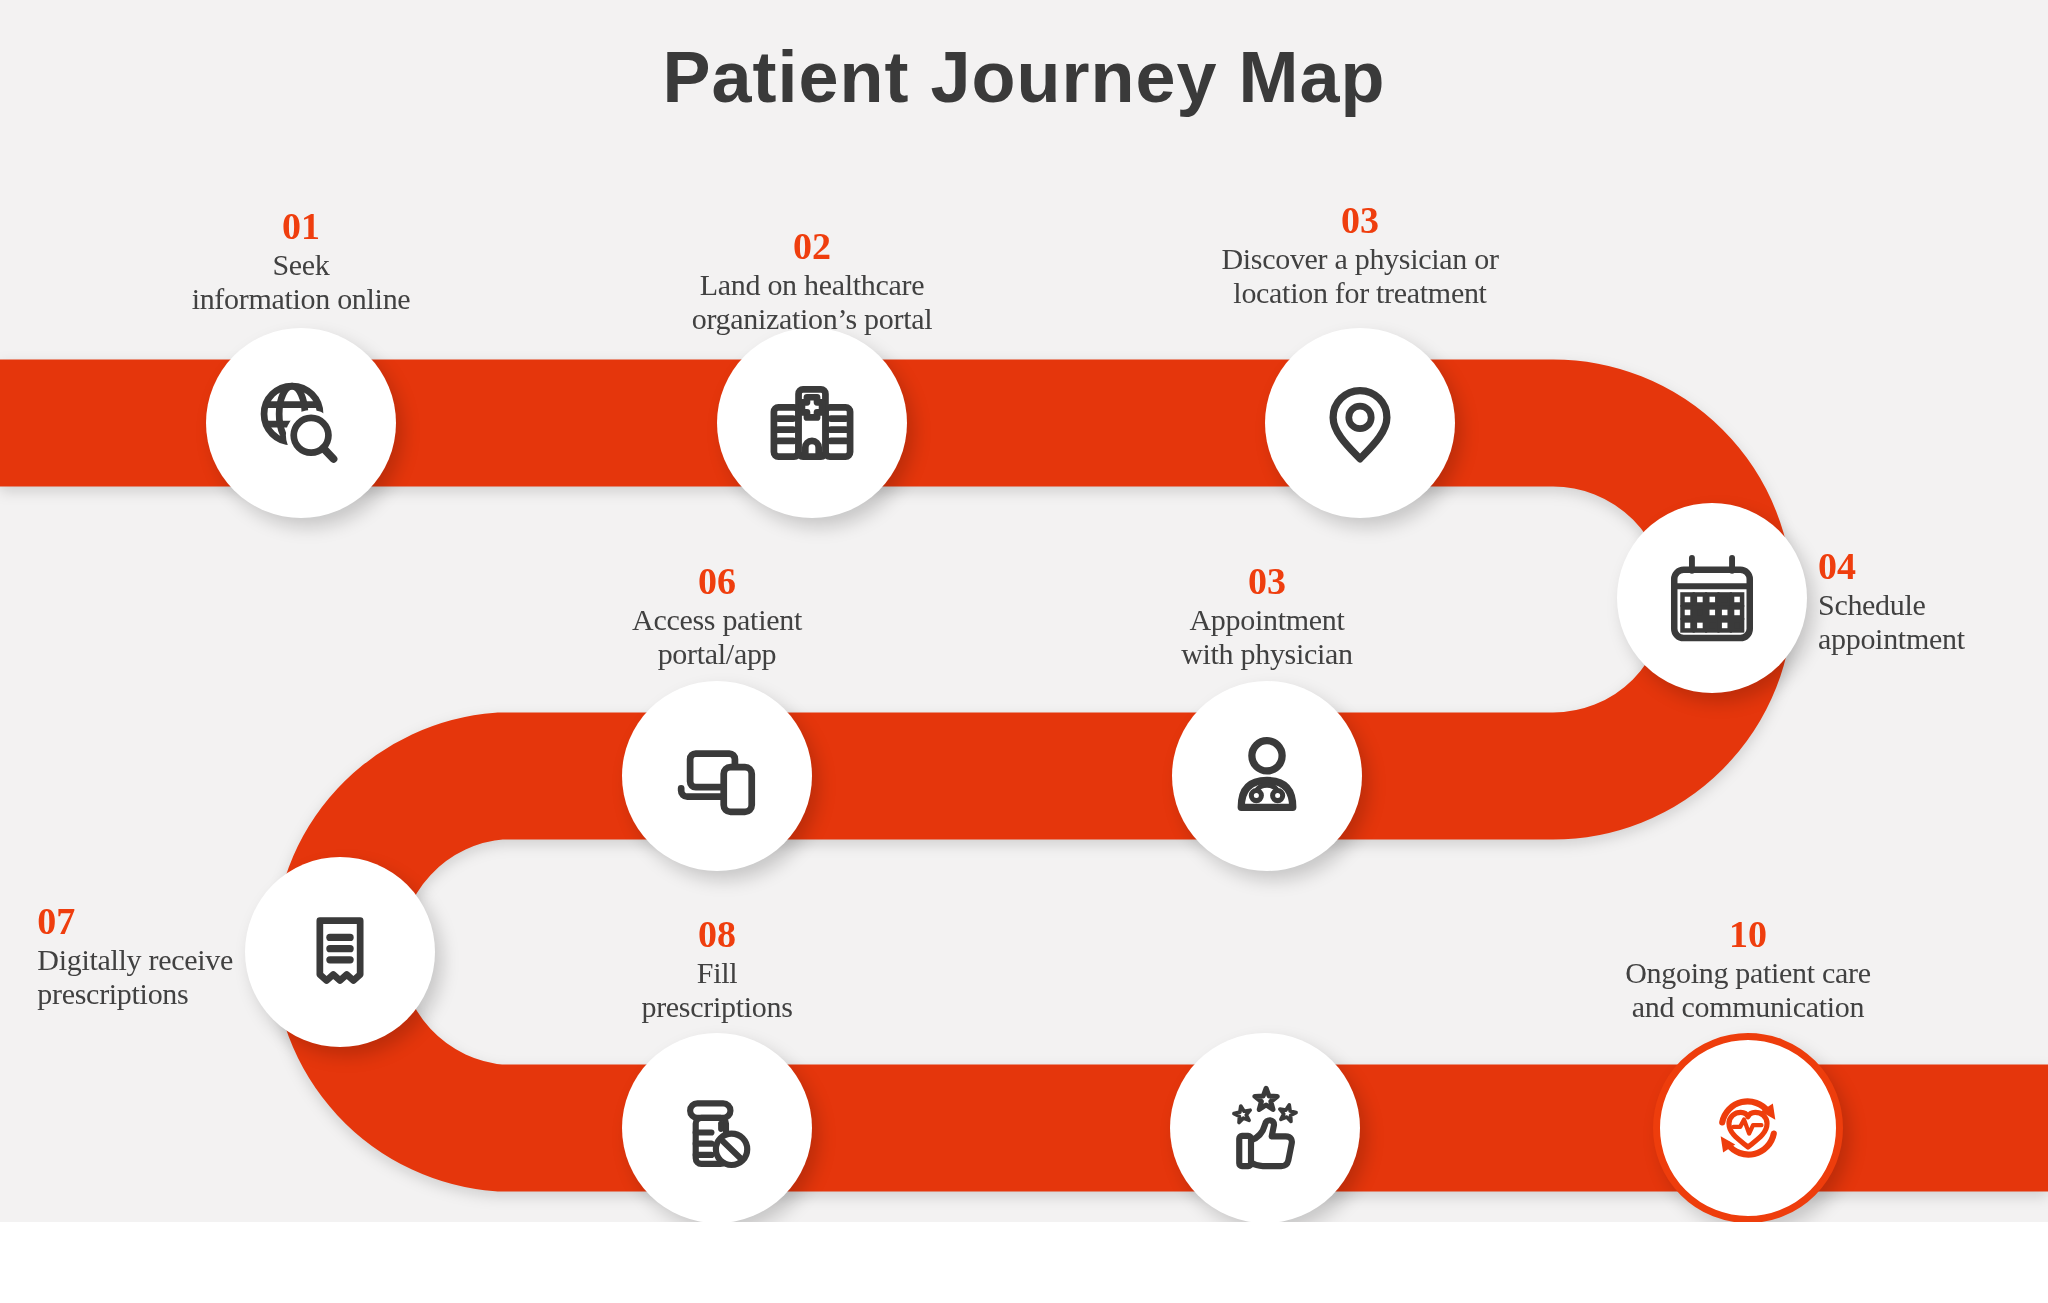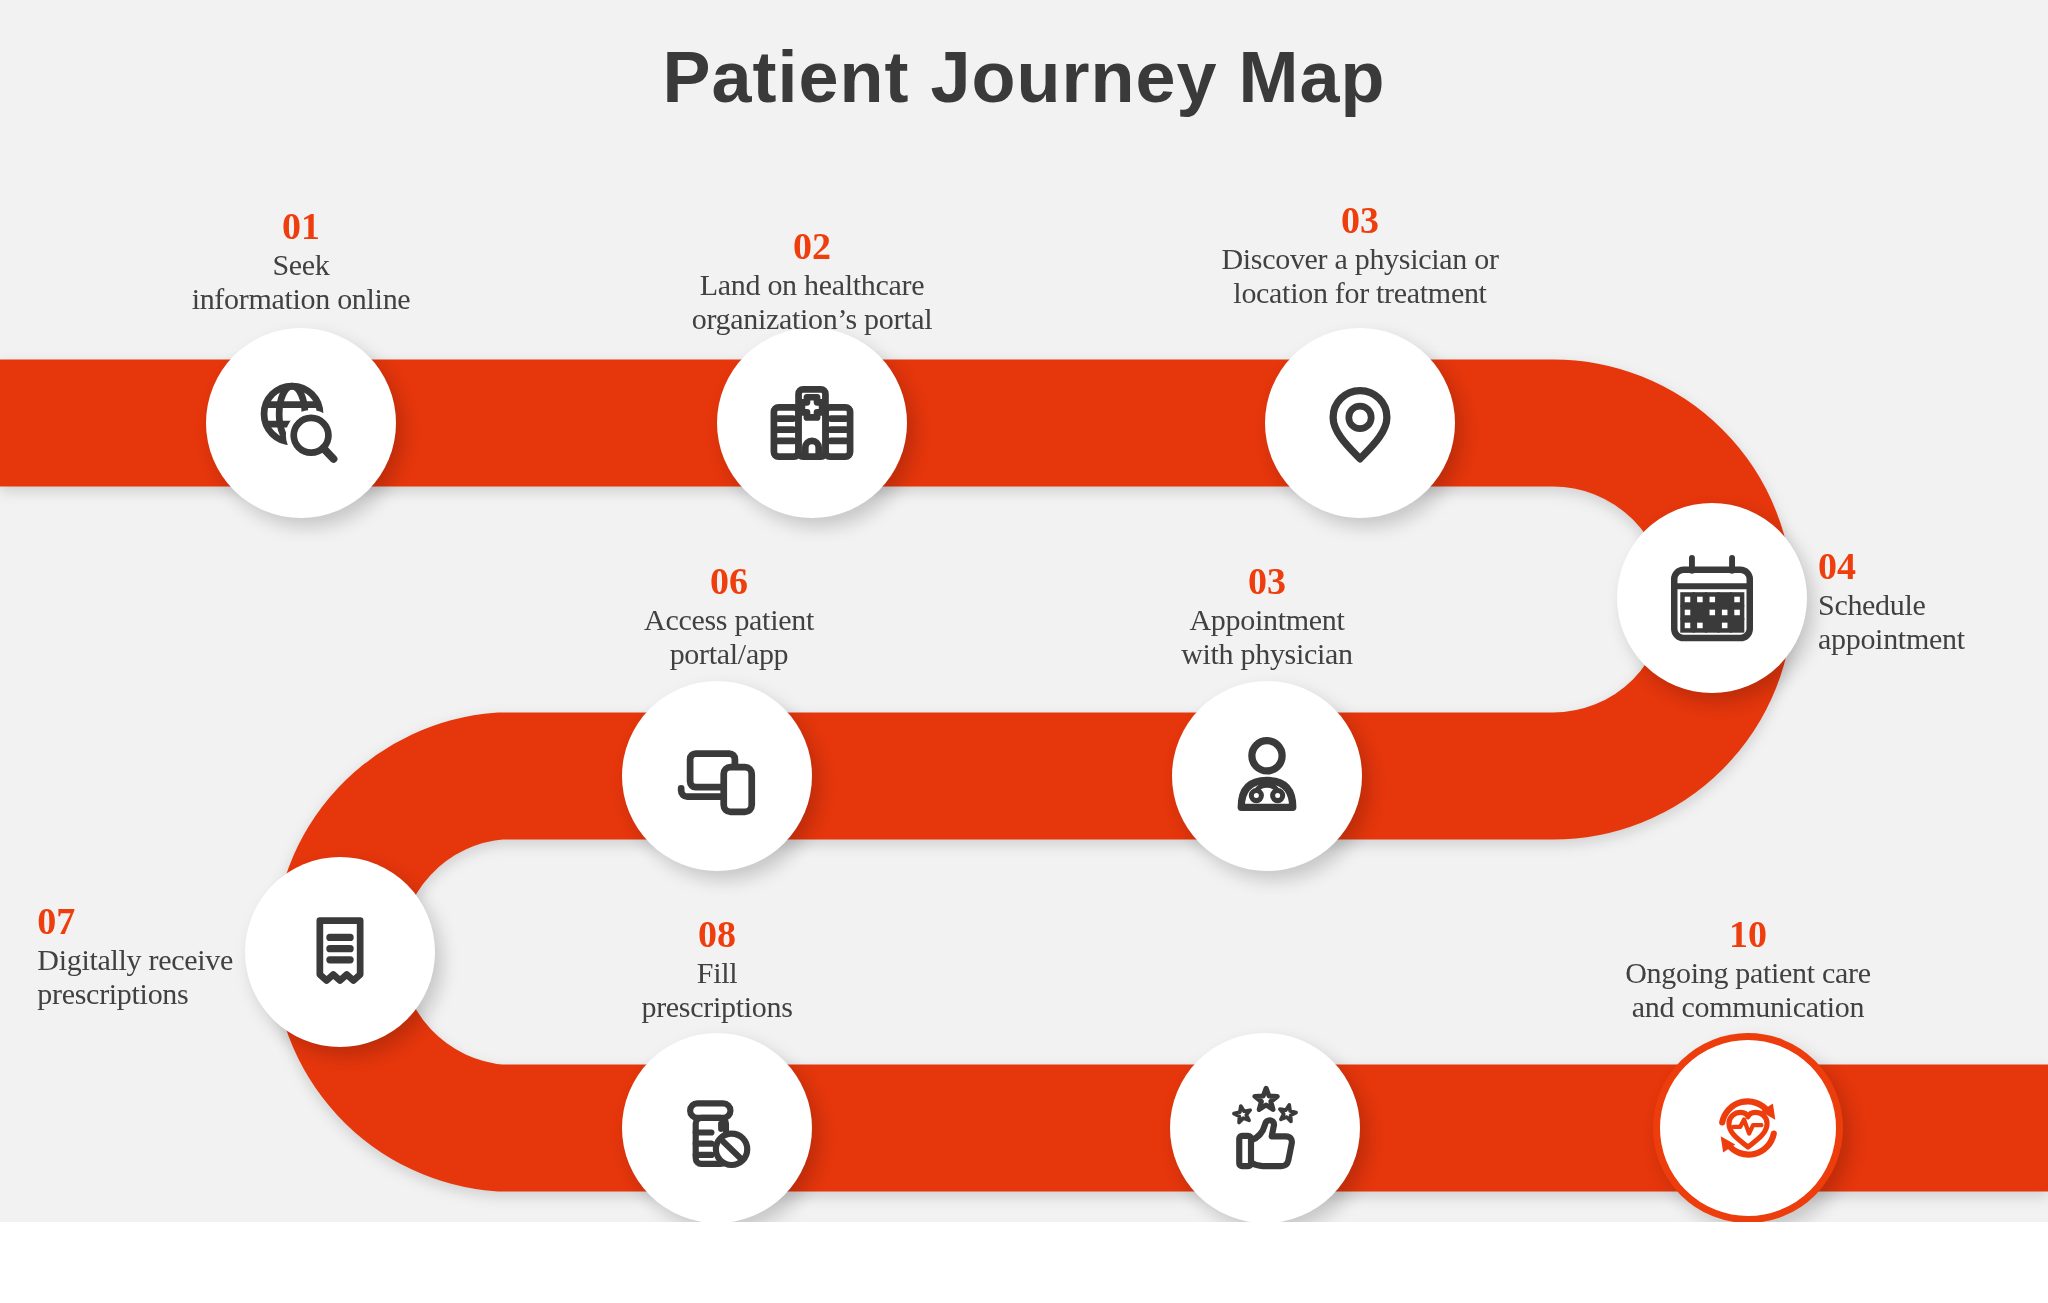--- a/index.html
+++ b/index.html
@@ -26,21 +26,21 @@
   .c1{left:206px;top:328px;}  .c2{left:717px;top:328px;}  .c3{left:1265px;top:328px;}
   .c4{left:1617px;top:503px;} .c5{left:1172px;top:681px;} .c6{left:622px;top:681px;}
   .c7{left:245px;top:857px;}  .c8{left:622px;top:1033px;} .c9{left:1170px;top:1033px;}
   .c10{left:1653px;top:1033px;}
   
   .stext{position:absolute;z-index:4;color:#414141;font-family:Liberation Serif, serif;}
   .stext .num{font-size:38px;font-weight:bold;line-height:44px;color:#EF3E0E;display:block;}
   .stext .ln{font-size:30px;line-height:34px;letter-spacing:-0.3px;display:block;white-space:nowrap;}
   .stext.centered{text-align:center;transform:translateX(-50%);}
   .t1{left:301px;top:204px;}  .t2{left:812px;top:204px;margin-top:20px;}  .t3{left:1360px;top:198px;}
-  .t5{left:1267px;top:559px;} .t6{left:717px;top:559px;margin-left:12px;}
+  .t5{left:1267px;top:559px;} .t6{left:717px;top:559px;}
   .t8{left:717px;top:912px;}  .t9{left:1265px;top:912px;} .t10{left:1748px;top:912px;}
   .t4{left:1818px;top:544px;text-align:left;}
   .t7{right:1815px;top:899px;text-align:left;}
   
   .ic{stroke:#3A3A3A;fill:none;stroke-width:6;stroke-linejoin:round;}
   .ic-rc{stroke-linecap:round;}
   .ic-white{fill:#FFFFFF;}
   .halo{stroke:#FFFFFF;fill:none;}
   .acc{stroke:#EE3D0C;fill:none;stroke-width:5.5;stroke-linejoin:round;stroke-linecap:round;}
   .accf{fill:#EE3D0C;stroke:none;}

